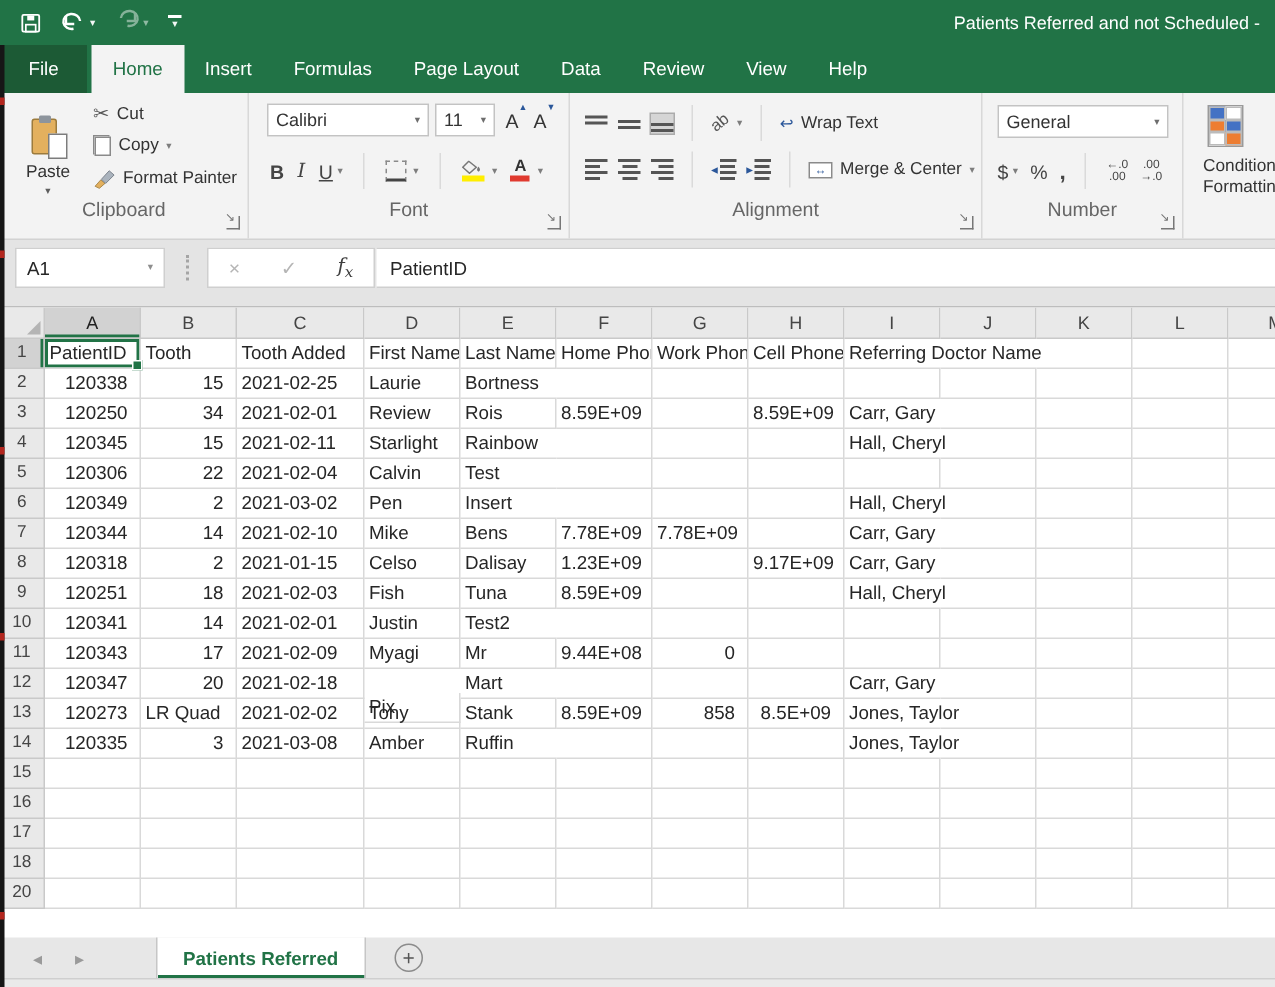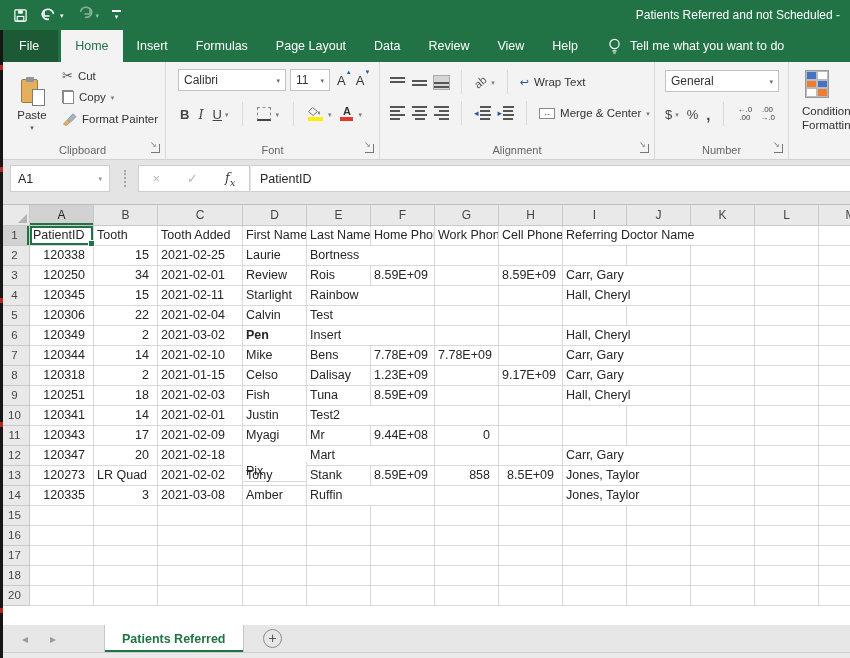--- a/index.html
+++ b/index.html
@@ -20,21 +20,21 @@
   .tabrow{position:absolute;top:30px;left:0;height:32px;width:100%;background:#217346;display:flex;align-items:stretch;color:#fff;font-size:12.5px}
   .tabs{display:flex;align-items:stretch}
   .rtab{padding:0 14px;display:flex;align-items:center;cursor:pointer;white-space:nowrap}
   .rtab.file{background:#1c5a35;padding:0 19px;margin-right:3px}
   .rtab.active{background:#f3f3f3;color:#217346}
   .tellme{display:flex;align-items:center;gap:9px;margin-left:16px;white-space:nowrap}
 
   
   .ribbon{position:absolute;top:62px;left:0;height:98px;width:100%;background:#f3f3f3;border-bottom:1px solid #d2d2d2;font-size:11.5px;color:#333}
   .group{position:absolute;top:0;height:97px;border-right:1px solid #d8d8d8}
-  .glabel{position:absolute;bottom:3px;left:0;right:0;text-align:center;font-size:11px;color:#666}
+  .glabel{position:absolute;bottom:12px;left:0;right:0;text-align:center;font-size:13px;color:#666}
   .dlg{position:absolute;bottom:6px;right:5px;width:9px;height:9px;border-right:1.5px solid #777;border-bottom:1.5px solid #777;cursor:pointer}
   .dlg::after{content:"\2198";position:absolute;top:-4px;left:-1px;font-size:8px;color:#777}
   .vsep{width:1px;height:24px;background:#dadada;margin:0 5px}
   .rrow{position:absolute;display:flex;align-items:center}
   .rlbl{display:flex;align-items:center;gap:5px;cursor:pointer;white-space:nowrap}
 
   
   #g-clip{left:0;width:166px}
   .paste{position:absolute;left:8px;top:5px;width:48px;height:74px;display:flex;flex-direction:column;align-items:center;justify-content:center;gap:3px;cursor:pointer}
   .paste-ic{position:relative;width:25px;height:29px}
@@ -174,27 +174,20 @@
         <div class="rtab file">File</div>
         <div class="rtab active">Home</div>
         <div class="rtab">Insert</div>
         <div class="rtab">Formulas</div>
         <div class="rtab">Page Layout</div>
         <div class="rtab">Data</div>
         <div class="rtab">Review</div>
         <div class="rtab">View</div>
         <div class="rtab">Help</div>
       </div>
-    <div class="tellme">
-      <svg width="13" height="17" viewBox="0 0 13 17">
-          <circle cx="6.5" cy="6" r="4.6" fill="none" stroke="#fff" stroke-width="1.2"></circle>
-          <path d="M4.5 12.8 h4 M5.2 15 h2.6" stroke="#fff" stroke-width="1.2" fill="none"></path>
-        </svg>
-      <span>Tell me what you want to do</span>
-    </div>
   </div>
 
   <div class="ribbon">
 
     <div class="group" id="g-clip">
       <div class="paste">
         <span class="paste-ic">
             <span class="clipb"></span>
             <span class="page"></span>
           </span>
@@ -452,21 +445,21 @@
         <div class="cell" style="width: 64px;"></div>
         <div class="cell" style="width: 64px;"></div>
         <div class="cell" style="width: 64px;"></div>
         <div class="cell" style="width: 64px;"></div>
       </div>
       <div class="grow">
         <div class="rowh">6</div>
         <div class="cell num" style="width: 64px;">120349</div>
         <div class="cell num" style="width: 64px;">2</div>
         <div class="cell" style="width: 85px;">2021-03-02</div>
-        <div class="cell" style="width: 64px; font-weight: bold;">Pen</div>
+        <div class="cell" style="width: 64px;">Pen</div>
         <div class="cell spill" style="width: 64px; border-right: none;">Insert</div>
         <div class="cell" style="width: 64px;"></div>
         <div class="cell" style="width: 64px;"></div>
         <div class="cell" style="width: 64px;"></div>
         <div class="cell spill" style="width: 64px; border-right: none;">Hall, Cheryl</div>
         <div class="cell" style="width: 64px;"></div>
         <div class="cell" style="width: 64px;"></div>
         <div class="cell" style="width: 64px;"></div>
         <div class="cell" style="width: 64px;"></div>
       </div>

